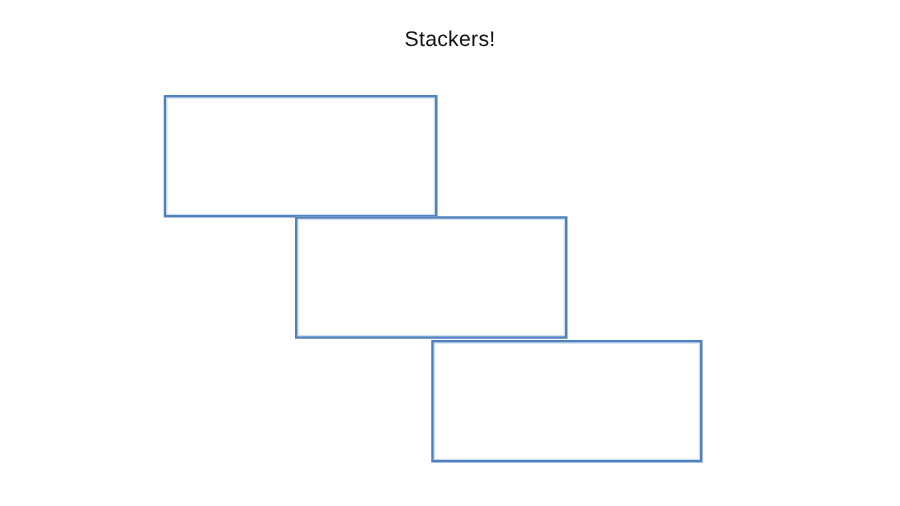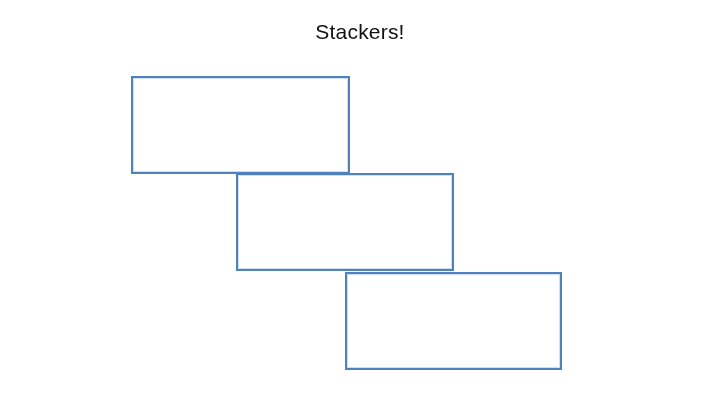--- a/index.html
+++ b/index.html
@@ -18,21 +18,21 @@
       width: 720px;
       height: 405px;
       background: #ffffff;
     }
     .slide-title {
       position: absolute;
       top: 22px;
       left: 0;
       width: 100%;
       text-align: center;
-      font-size: 21px;
+      font-size: 17px;
       line-height: 20px;
       font-weight: 400;
       letter-spacing: 0.2px;
     }
     .shapes-layer {
       position: absolute;
       top: 0;
       left: 0;
       width: 100%;
       height: 100%;

